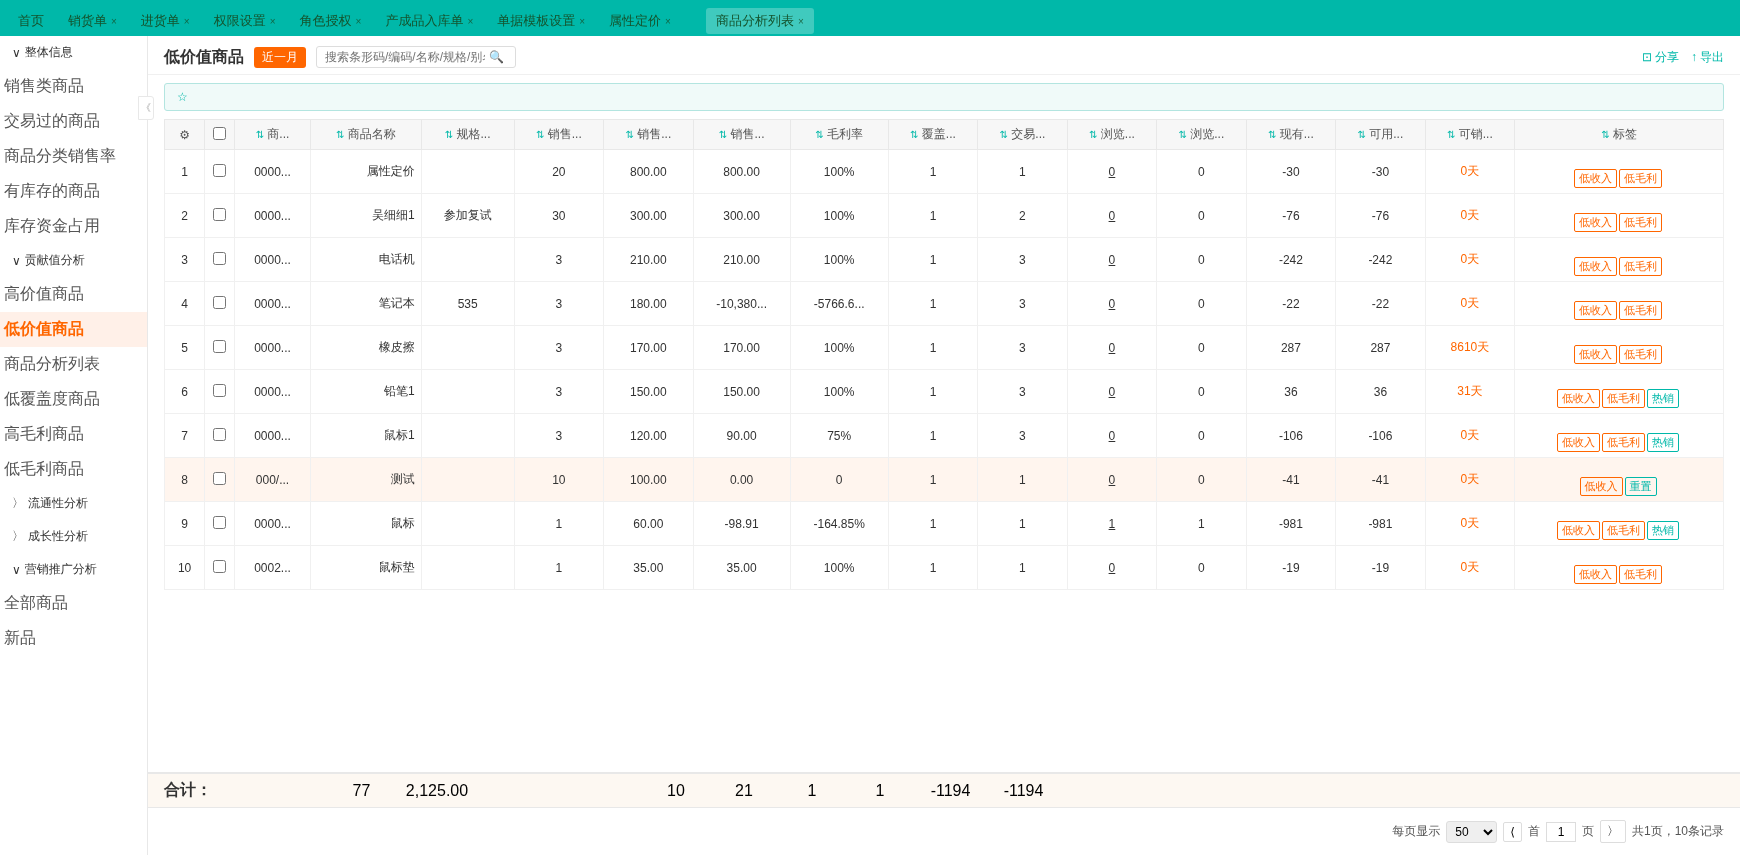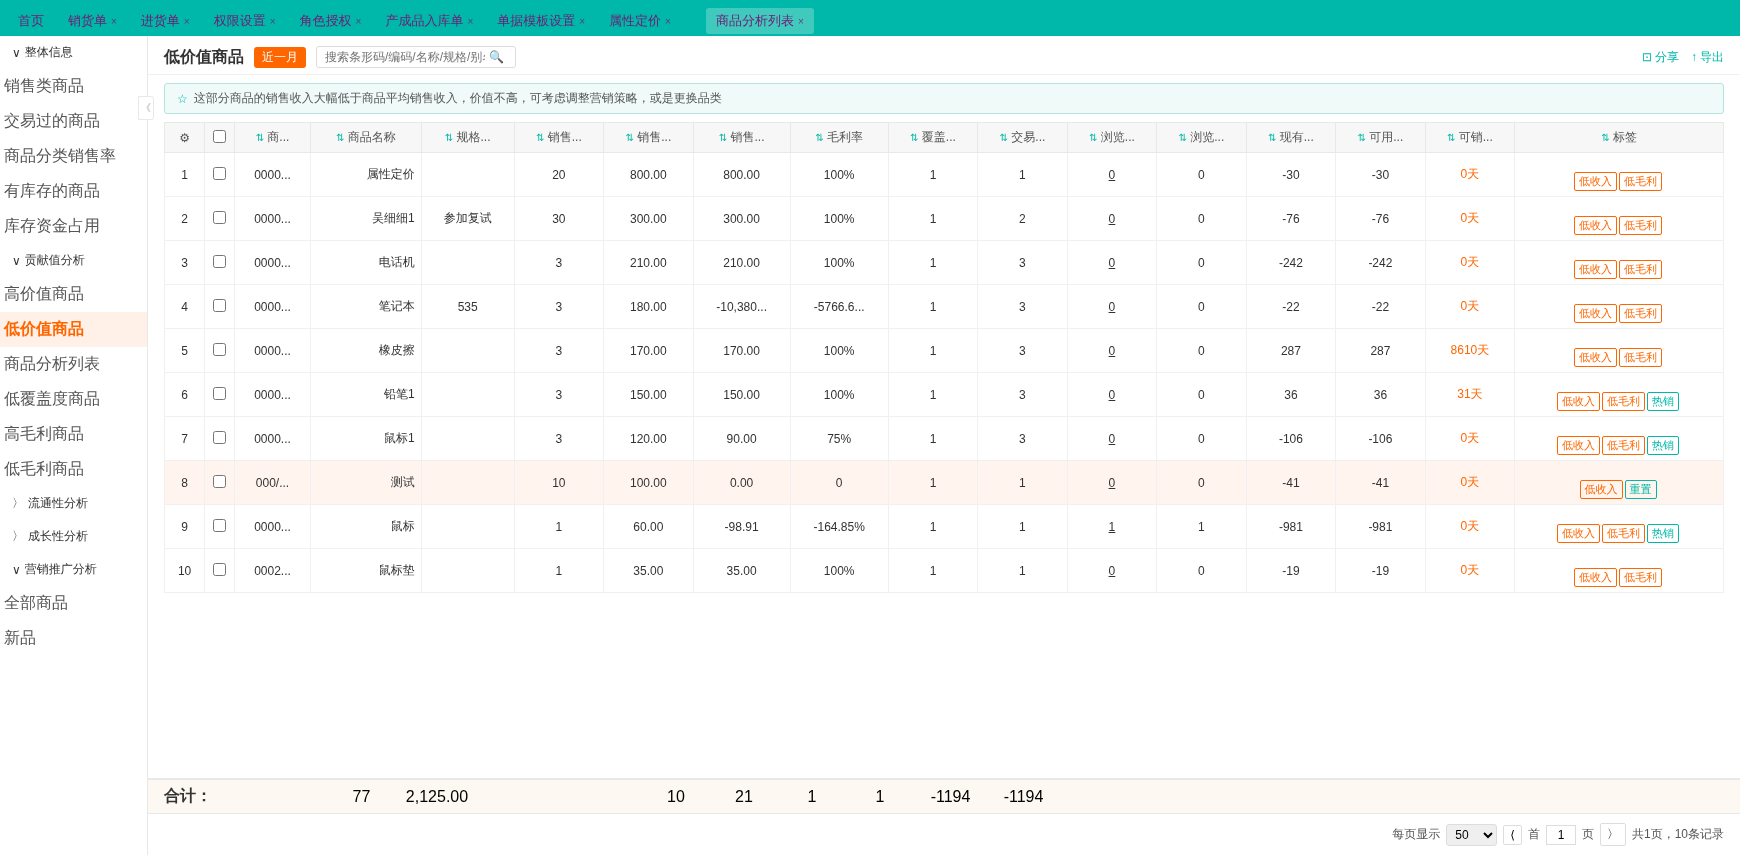--- a/index.html
+++ b/index.html
@@ -3,24 +3,24 @@
   <meta charset="utf-8">
   <style>
     * { box-sizing: border-box; margin: 0; padding: 0; }
     body { font-family: 'Microsoft YaHei', sans-serif; font-size: 12px; background: #f5f5f5; overflow: hidden; height: 855px; }
 
     
     .top-nav {
       background: #00b8a9;
       height: 36px;
       display: flex;
-      align-items: flex-end;
-      padding: 2px 8px;
+      align-items: flex-start;
+      padding: 8px 8px;
       gap: 4px;
-      color: #701a75;
+      color: #14532d;
     }
     .nav-item {
       padding: 4px 10px;
       cursor: pointer;
       white-space: nowrap;
       border-radius: 3px;
       font-size: 13px;
       display: flex;
       align-items: center;
       gap: 4px;
@@ -205,21 +205,21 @@
       gap: 8px;
       flex: 1;
     }
     .footer-cell {
       text-align: center;
       padding: 0 6px;
     }
 
     
     .pagination {
-      height: 42px;
+      height: 48px;
       border-top: 1px solid #e8e8e8;
       display: flex;
       align-items: center;
       justify-content: flex-end;
       padding: 0 16px;
       gap: 6px;
       font-size: 12px;
       color: #555;
       background: white;
     }
@@ -367,21 +367,20 @@
         </div>
         <div class="action-btn">
           <span>↑</span>
           <span>导出</span>
         </div>
       </div>
     </div>
 
     <div class="info-banner">
       <span class="info-icon">☆</span>
-      <span>这部分商品的销售收入大幅低于商品平均销售收入，价值不高，可考虑调整营销策略，或是更换品类</span>
     </div>
 
     <div class="table-container">
       <table>
         <thead>
           <tr>
             <th>⚙</th>
             <th><input type="checkbox" style=""></th>
             <th><span class="sort-icon">⇅</span> 商...</th>
             <th><span class="sort-icon">⇅</span> 商品名称</th>

